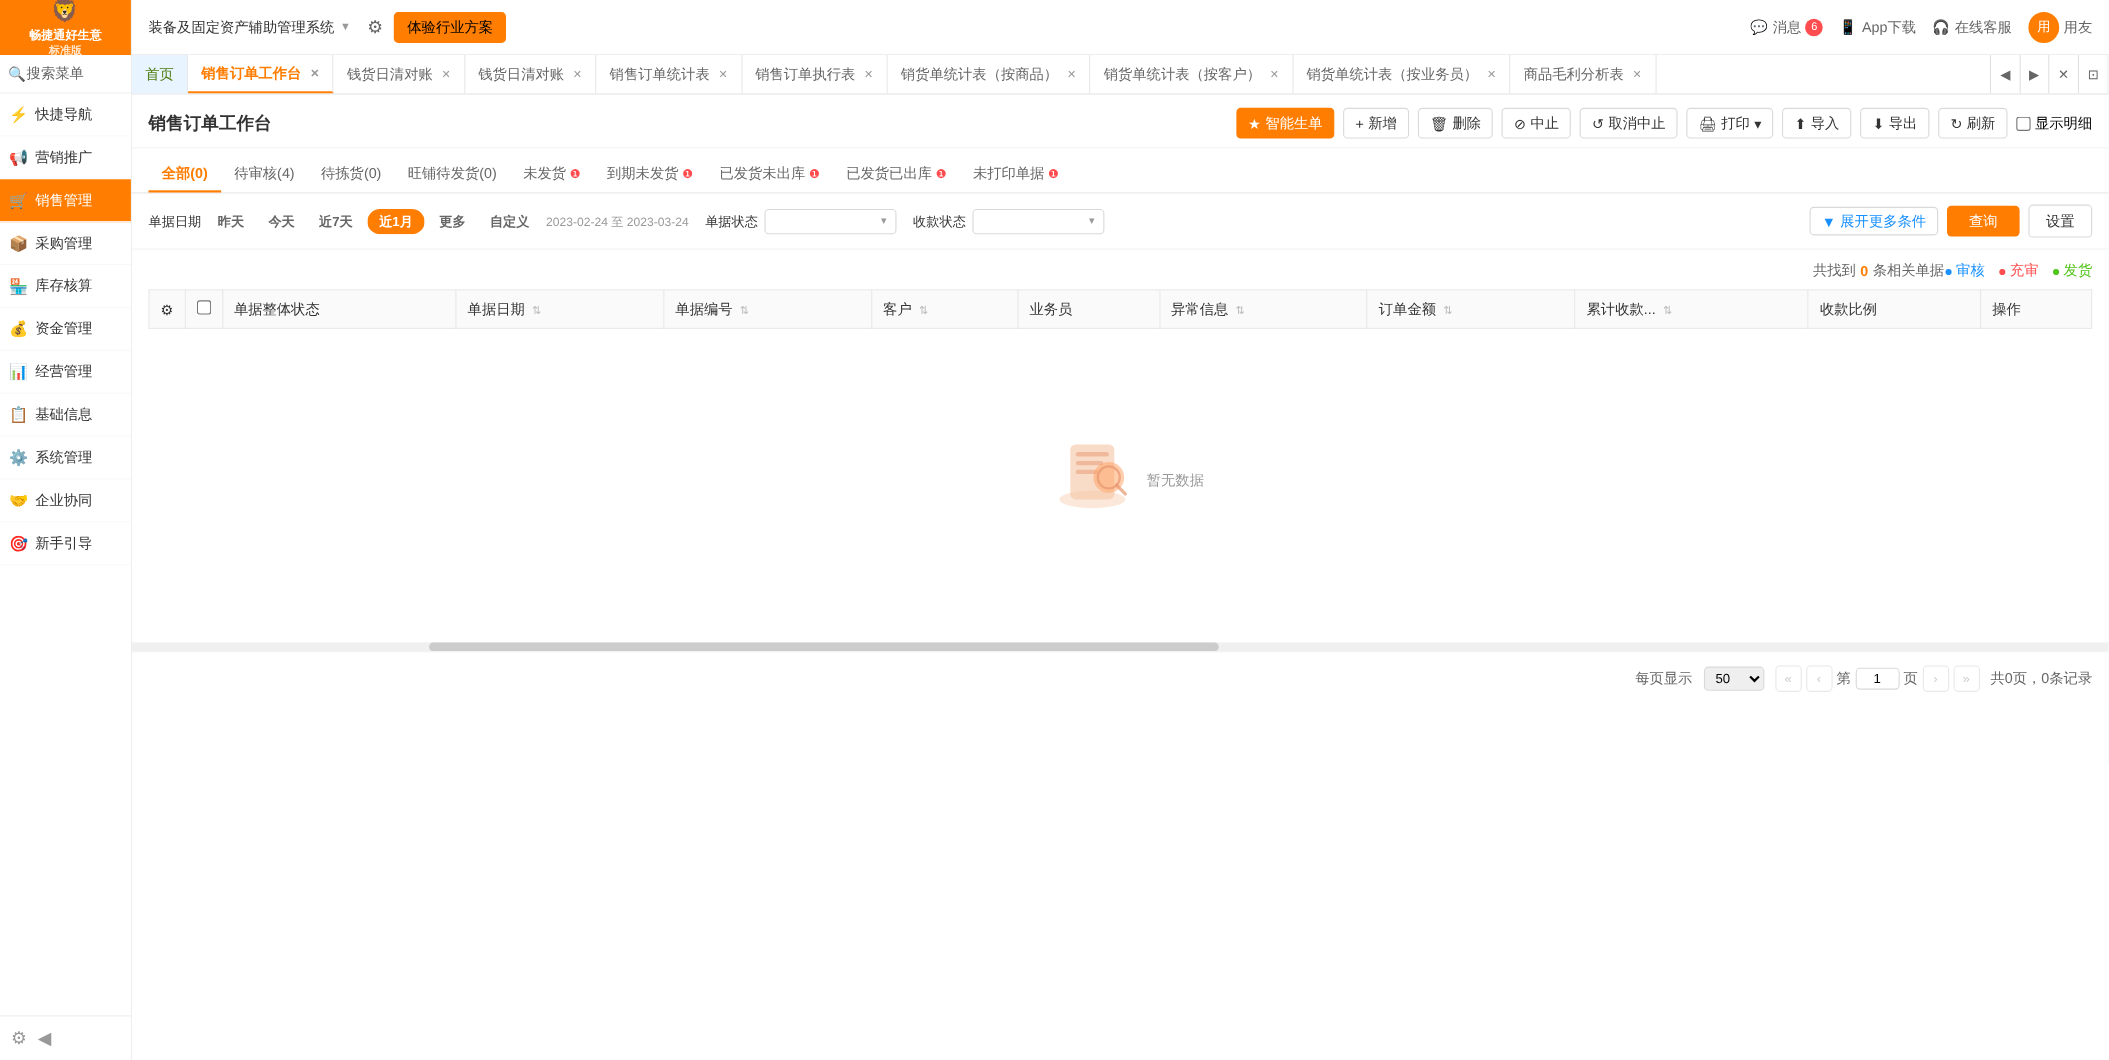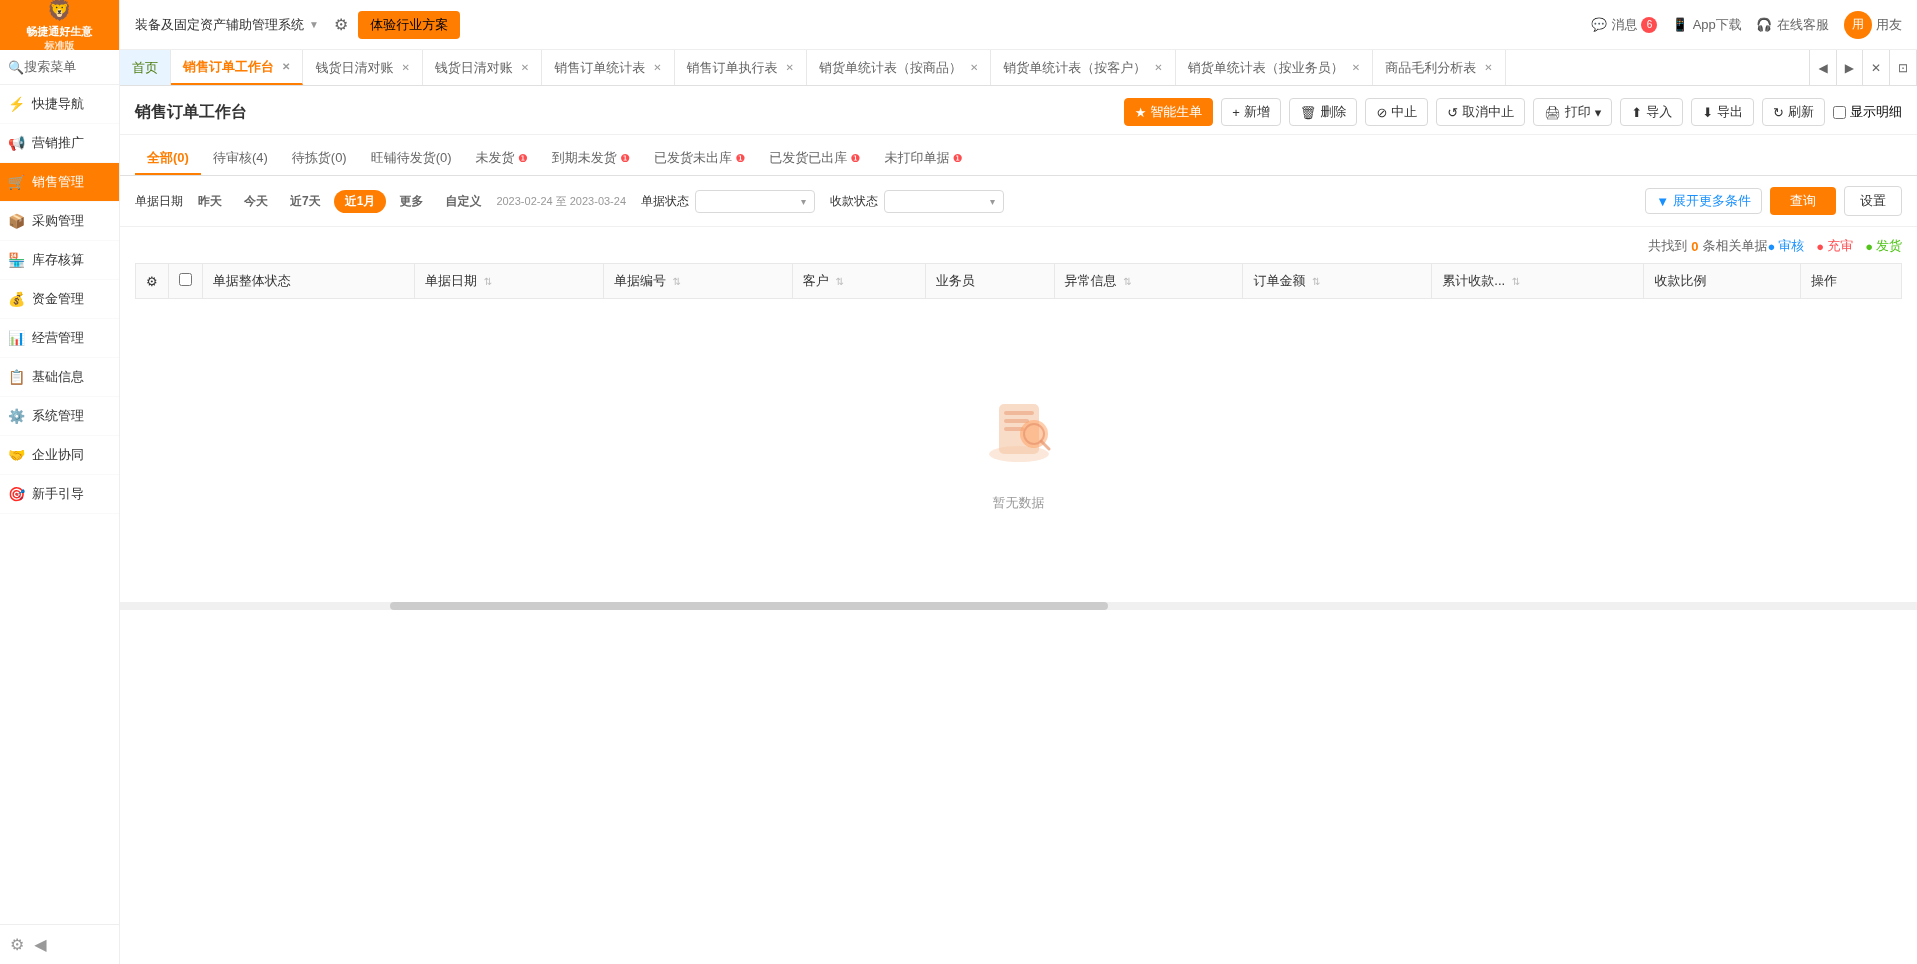--- a/index.html
+++ b/index.html
@@ -81,21 +81,21 @@
     .table-action-btn.ship { color: #52c41a; }
 
     
     .data-table { width: 100%; border-collapse: collapse; font-size: 12px; }
     .data-table th { background: #fafafa; border: 1px solid #e8e8e8; padding: 8px 10px; text-align: left; color: #333; font-weight: normal; white-space: nowrap; }
     .data-table th .sort-icon { color: #bbb; margin-left: 3px; font-size: 10px; }
     .th-checkbox { width: 30px; text-align: center; }
     .th-settings { width: 30px; text-align: center; }
 
     
-    .empty-state { display: flex; flex-direction: column; align-items: center; justify-content: center; padding: 80px 0; }
+    .empty-state { display: flex; flex-direction: row; align-items: center; justify-content: center; padding: 80px 0; }
     .empty-icon { width: 100px; height: 100px; margin-bottom: 15px; }
     .empty-text { color: #999; font-size: 13px; }
 
     
     .pagination { padding: 12px 15px; background: #fff; border-top: 1px solid #f0f0f0; display: flex; align-items: center; justify-content: flex-end; gap: 10px; font-size: 12px; color: #666; }
     .page-size-select { border: 1px solid #d9d9d9; border-radius: 4px; padding: 2px 6px; font-size: 12px; cursor: pointer; }
     .page-nav { display: flex; align-items: center; gap: 4px; }
     .page-btn { width: 24px; height: 24px; border: 1px solid #d9d9d9; border-radius: 4px; display: flex; align-items: center; justify-content: center; cursor: pointer; color: #666; font-size: 12px; }
     .page-btn.disabled { color: #ccc; cursor: not-allowed; border-color: #e8e8e8; }
     .page-input { border: 1px solid #d9d9d9; border-radius: 4px; width: 40px; text-align: center; padding: 2px 4px; font-size: 12px; }
@@ -453,16 +453,35 @@
             <line x1="72" y1="62" x2="80" y2="70" stroke="#e8956d" stroke-width="3" stroke-linecap="round" opacity="0.7"></line>
           </svg>
           <span class="empty-text">暂无数据</span>
         </div>
       </div>
 
       <div class="scrollbar-area">
         <div class="scrollbar-thumb"></div>
       </div>
 
+      <div class="pagination">
+        <span>每页显示</span>
+        <select class="page-size-select">
+          <option>10</option>
+          <option>20</option>
+          <option selected="">50</option>
+          <option>100</option>
+        </select>
+        <div class="page-nav">
+          <div class="page-btn disabled">«</div>
+          <div class="page-btn disabled">‹</div>
+          <span>第</span>
+          <input class="page-input" type="text" value="1" style="">
+          <span>页</span>
+          <div class="page-btn disabled">›</div>
+          <div class="page-btn disabled">»</div>
+        </div>
+        <span>共0页，0条记录</span>
+      </div>
 
     </div>
   </div>
 </div>
 
 </body></html>

